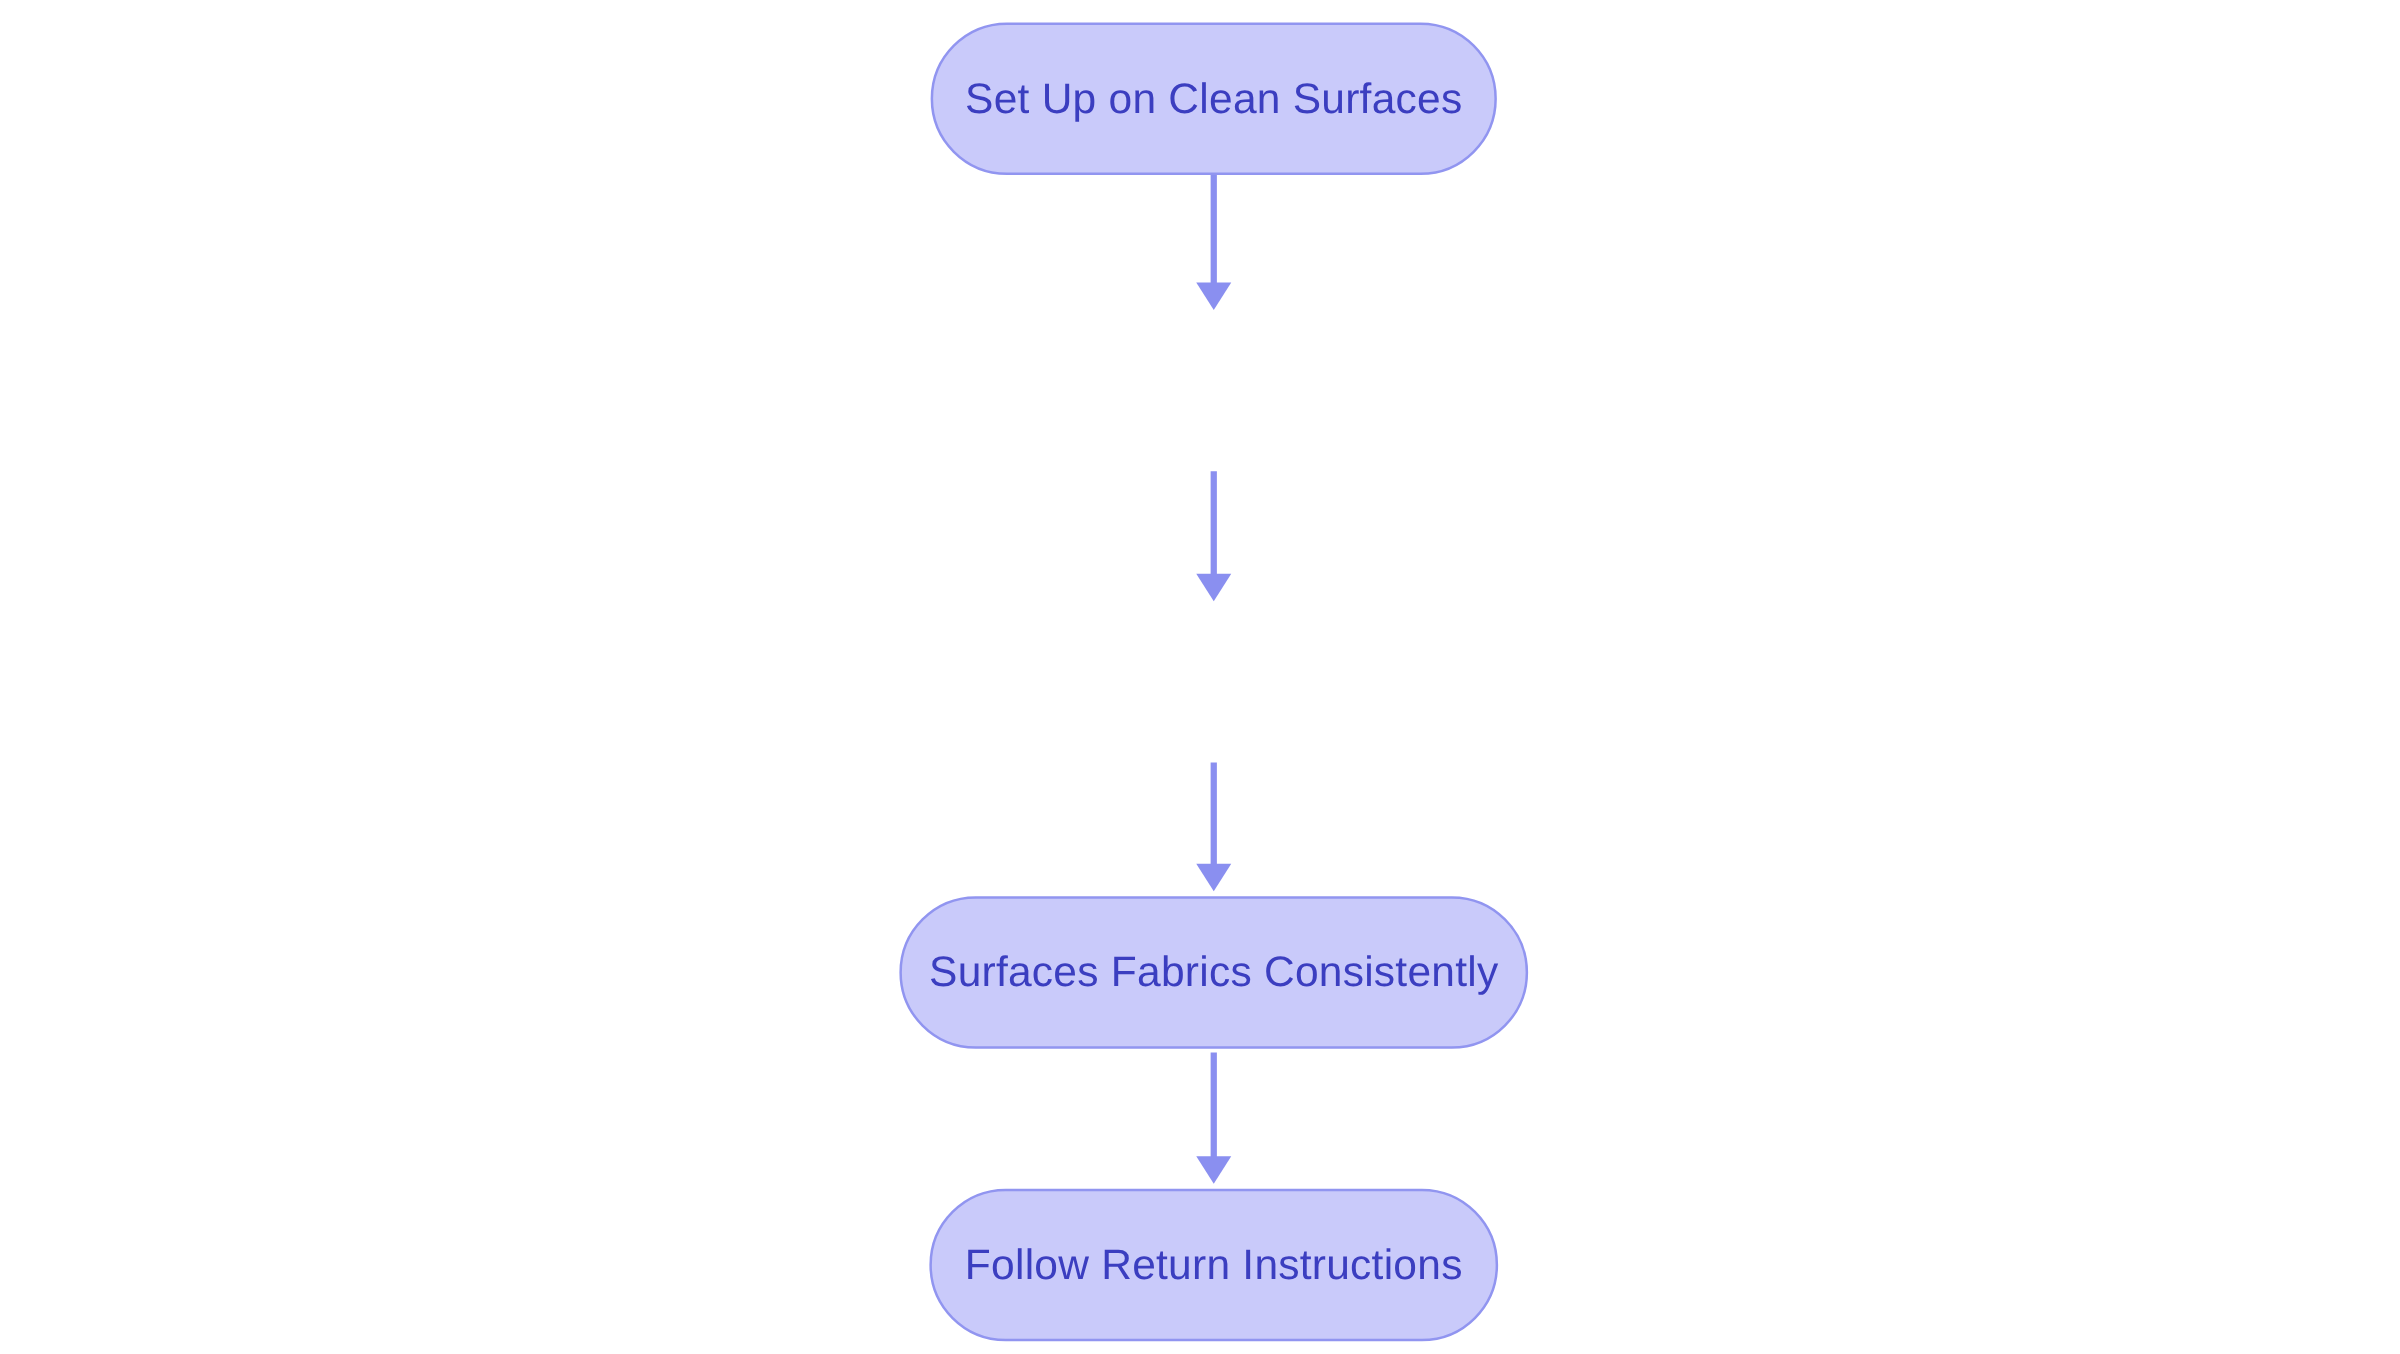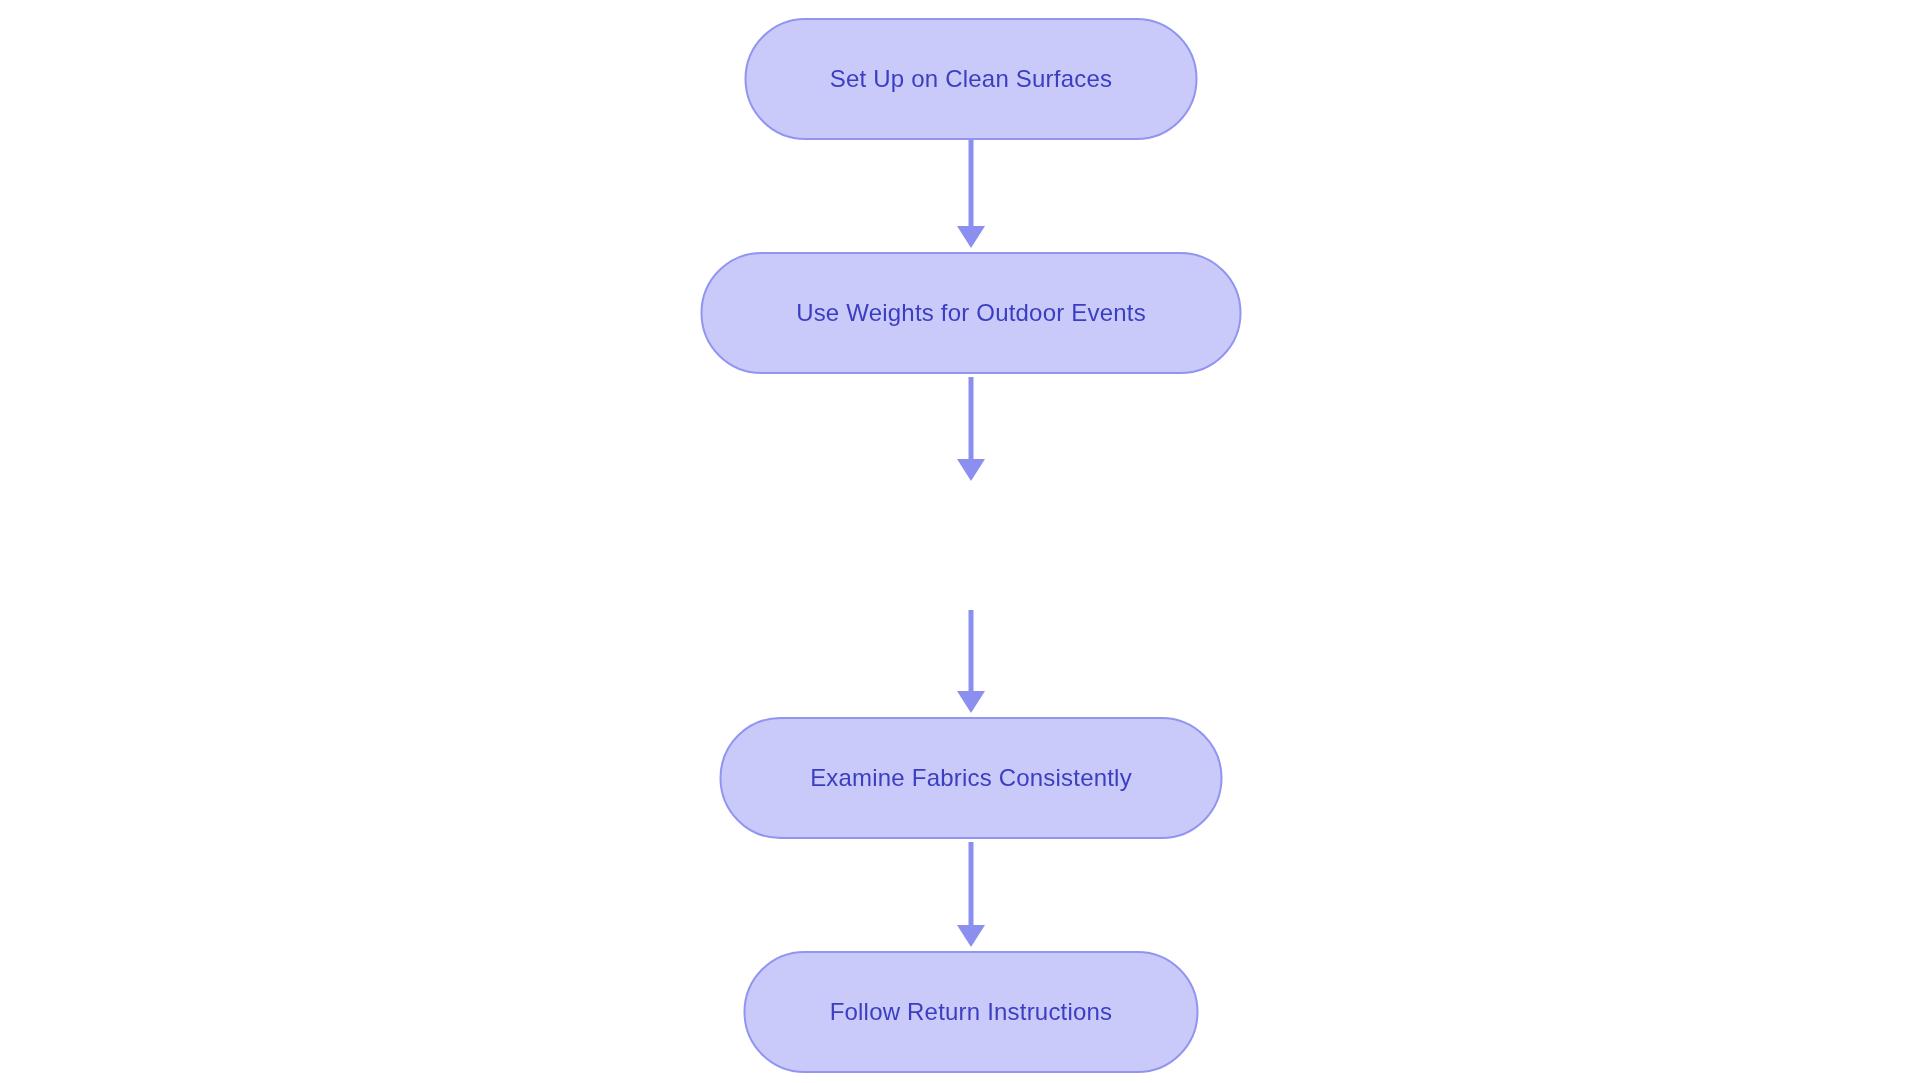--- a/index.html
+++ b/index.html
@@ -28,21 +28,21 @@
     height: 122px;
     border-radius: 61px;
     background: var(--node-fill);
     border: 2px solid var(--node-border);
     display: flex;
     align-items: center;
     justify-content: center;
   }
   .flow-node span {
     color: var(--node-text);
-    font-size: 24px;
+    font-size: 34px;
     letter-spacing: 0.2px;
     white-space: nowrap;
   }
   .n1 { top: 18px;  width: 453px; }
   .n2 { top: 252px; width: 541px; }
   .n3 { top: 485px; width: 434px; }
   .n4 { top: 717px; width: 503px; }
   .n5 { top: 951px; width: 455px; text-align: center; }
 
   .arrow {
@@ -83,37 +83,34 @@
 
   <div class="flow-node n1">
     <span>Set Up on Clean Surfaces</span>
   </div>
 
   <div class="arrow a1">
     <div class="stem"></div>
     <div class="head"></div>
   </div>
 
-  <div class="flow-node n2">
-    <span>Use Weights for Outdoor Events</span>
-  </div>
 
   <div class="arrow a2">
     <div class="stem"></div>
     <div class="head"></div>
   </div>
 
 
   <div class="arrow a3">
     <div class="stem"></div>
     <div class="head"></div>
   </div>
 
   <div class="flow-node n4">
-    <span>Examine Fabrics Consistently</span>
+    <span>Surfaces Fabrics Consistently</span>
   </div>
 
   <div class="arrow a4">
     <div class="stem"></div>
     <div class="head"></div>
   </div>
 
   <div class="flow-node n5">
     <span>Follow Return Instructions</span>
   </div>

